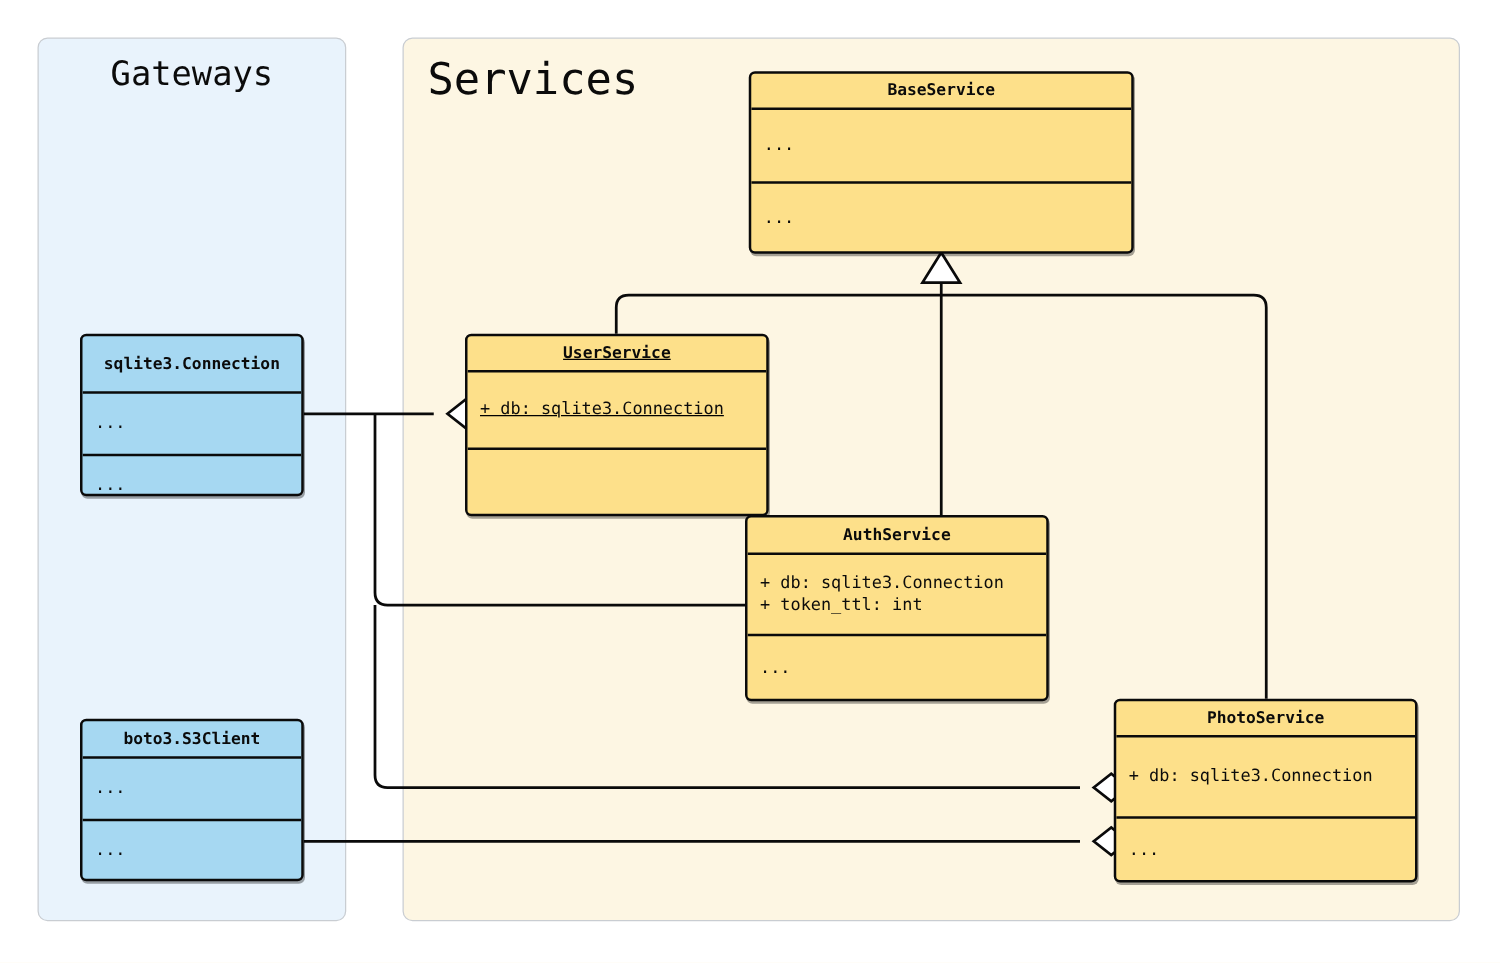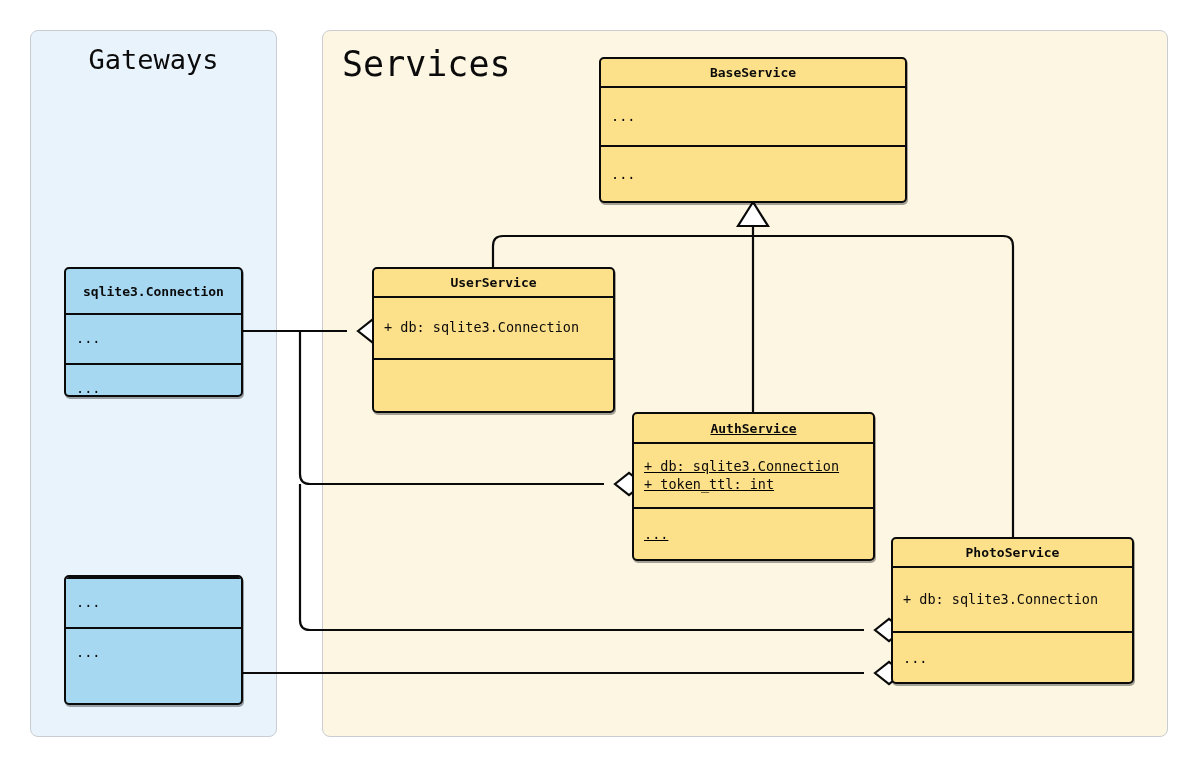--- a/index.html
+++ b/index.html
@@ -118,54 +118,55 @@
       <div class="umlbox" style="left: 64px; top: 267px; width: 179px; height: 130px; background: rgb(166, 216, 242);">
         <div class="comp cls-name" style="height: 44px;">sqlite3.Connection</div>
         <div class="comp sep attrs" style="height: 50px;">
           <div class="row">...</div>
         </div>
         <div class="comp sep attrs" style="height: 50px;">
           <div class="row">...</div>
         </div>
       </div>
       <div class="umlbox" style="left: 64px; top: 575px; width: 179px; height: 130px; background: rgb(166, 216, 242);">
+        <div class="comp cls-name" style="height: 28px;">boto3.S3Client</div>
         <div class="comp sep attrs" style="height: 50px;">
           <div class="row">...</div>
         </div>
         <div class="comp sep attrs" style="height: 50px;">
           <div class="row">...</div>
         </div>
       </div>
       <div class="umlbox" style="left: 599px; top: 57px; width: 308px; height: 146px; background: rgb(253, 224, 138);">
         <div class="comp cls-name" style="height: 27px;">BaseService</div>
         <div class="comp sep attrs" style="height: 59px;">
           <div class="row">...</div>
         </div>
         <div class="comp sep attrs" style="height: 58px;">
           <div class="row">...</div>
         </div>
       </div>
-      <div class="umlbox" style="left: 372px; top: 267px; width: 243px; height: 146px; background: rgb(253, 224, 138);">
+      <div class="umlbox" style="left: 372px; top: 267px; width: 243px; height: 146px; background: rgb(253, 224, 138); text-decoration: underline;">
         <div class="comp cls-name" style="height: 27px;">UserService</div>
         <div class="comp sep attrs" style="height: 62px;">
           <div class="row">+ db: sqlite3.Connection</div>
         </div>
         <div class="comp sep attrs" style="height: 55px;"></div>
       </div>
-      <div class="umlbox" style="left: 632px; top: 412px; width: 243px; height: 149px; background: rgb(253, 224, 138); text-decoration: underline;">
+      <div class="umlbox" style="left: 596px; top: 412px; width: 243px; height: 149px; background: rgb(253, 224, 138);">
         <div class="comp cls-name" style="height: 28px;">AuthService</div>
         <div class="comp sep attrs" style="height: 65px;">
           <div class="row">+ db: sqlite3.Connection</div>
           <div class="row">+ token_ttl: int</div>
         </div>
         <div class="comp sep attrs" style="height: 54px;">
           <div class="row">...</div>
         </div>
       </div>
-      <div class="umlbox" style="left: 891px; top: 537px; width: 243px; height: 147px; background: rgb(253, 224, 138);">
+      <div class="umlbox" style="left: 891px; top: 559px; width: 243px; height: 147px; background: rgb(253, 224, 138);">
         <div class="comp cls-name" style="height: 27px;">PhotoService</div>
         <div class="comp sep attrs" style="height: 65px;">
           <div class="row">+ db: sqlite3.Connection</div>
         </div>
         <div class="comp sep attrs" style="height: 53px;">
           <div class="row">...</div>
         </div>
       </div>
     </div>
 

